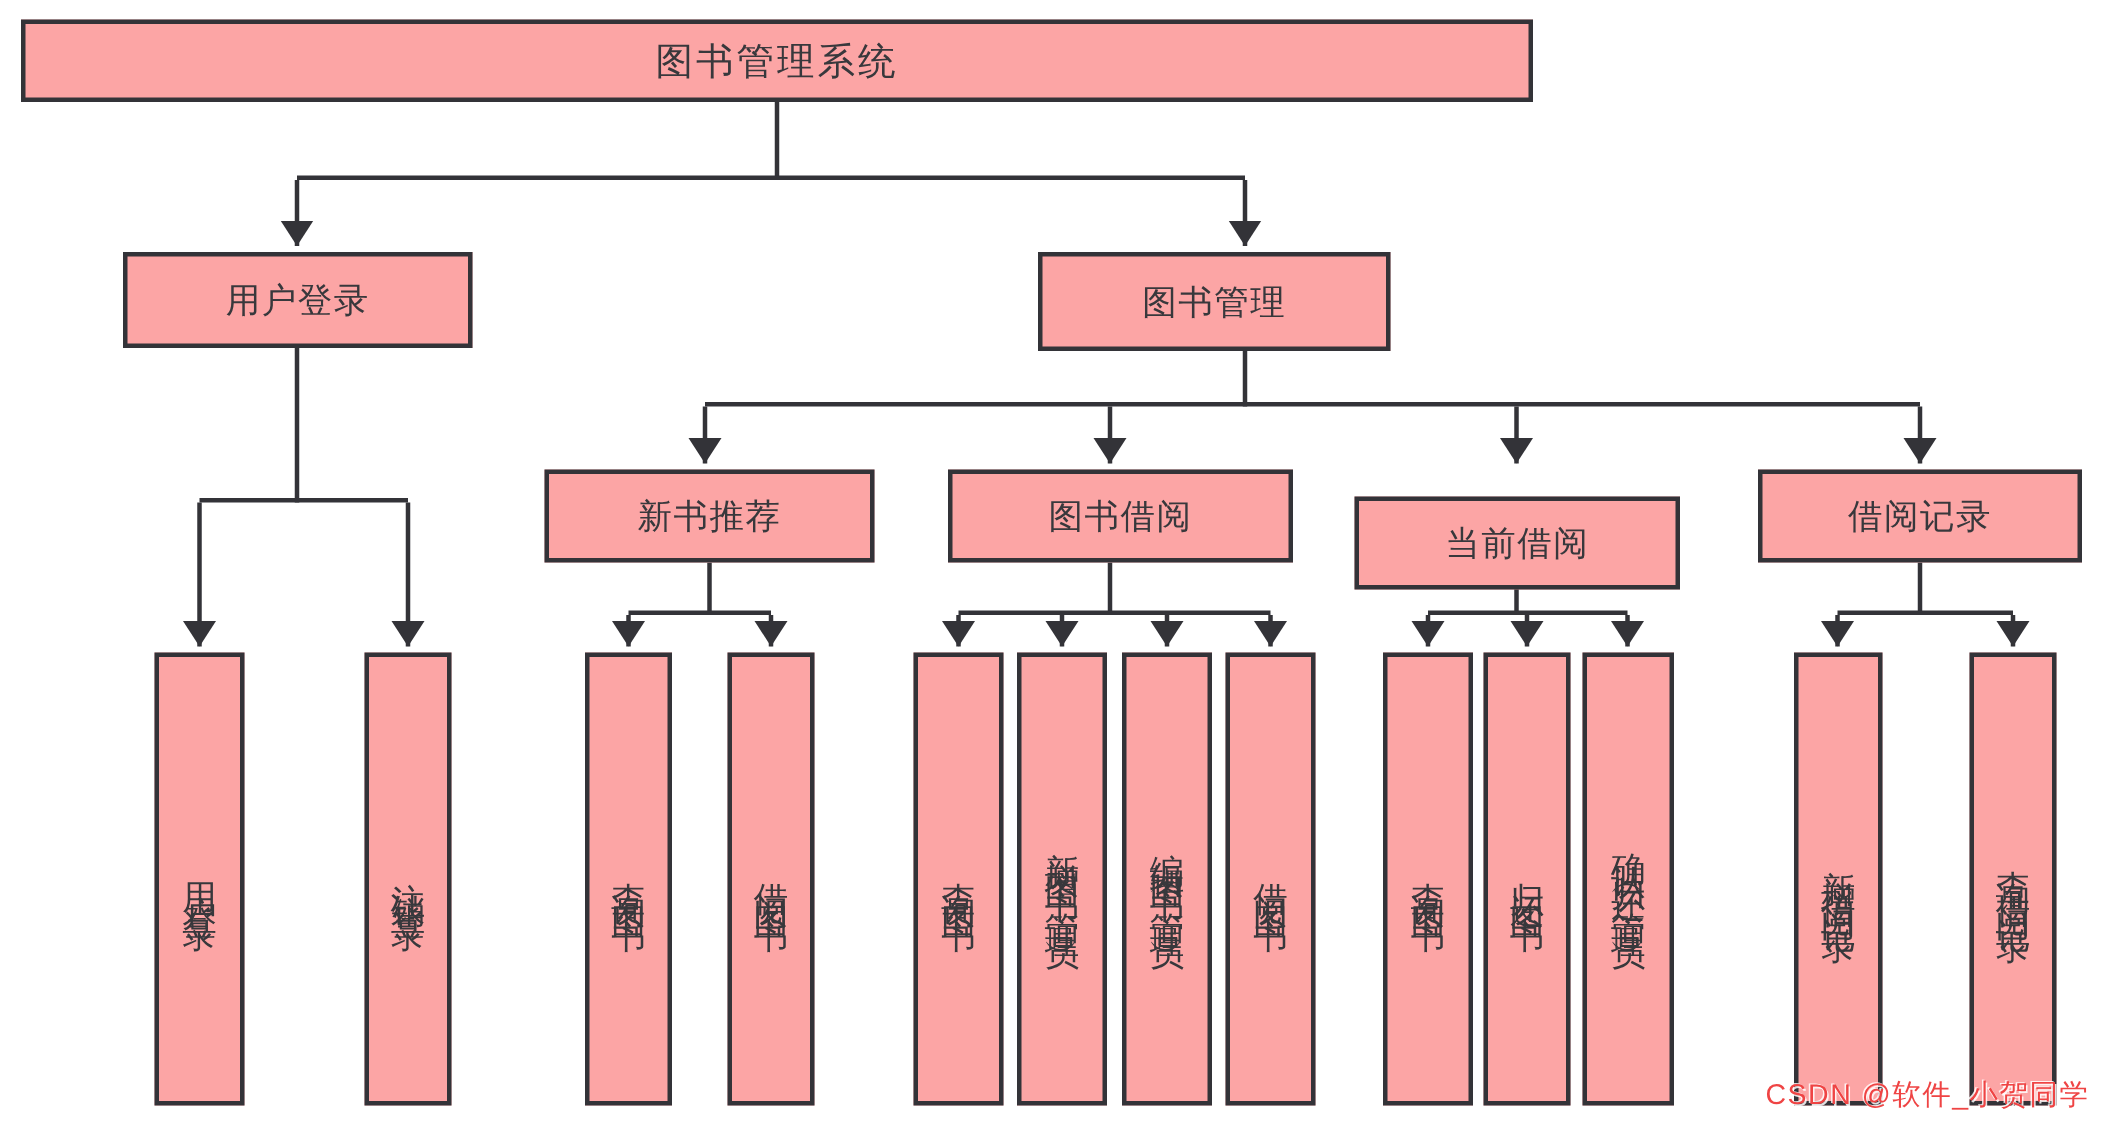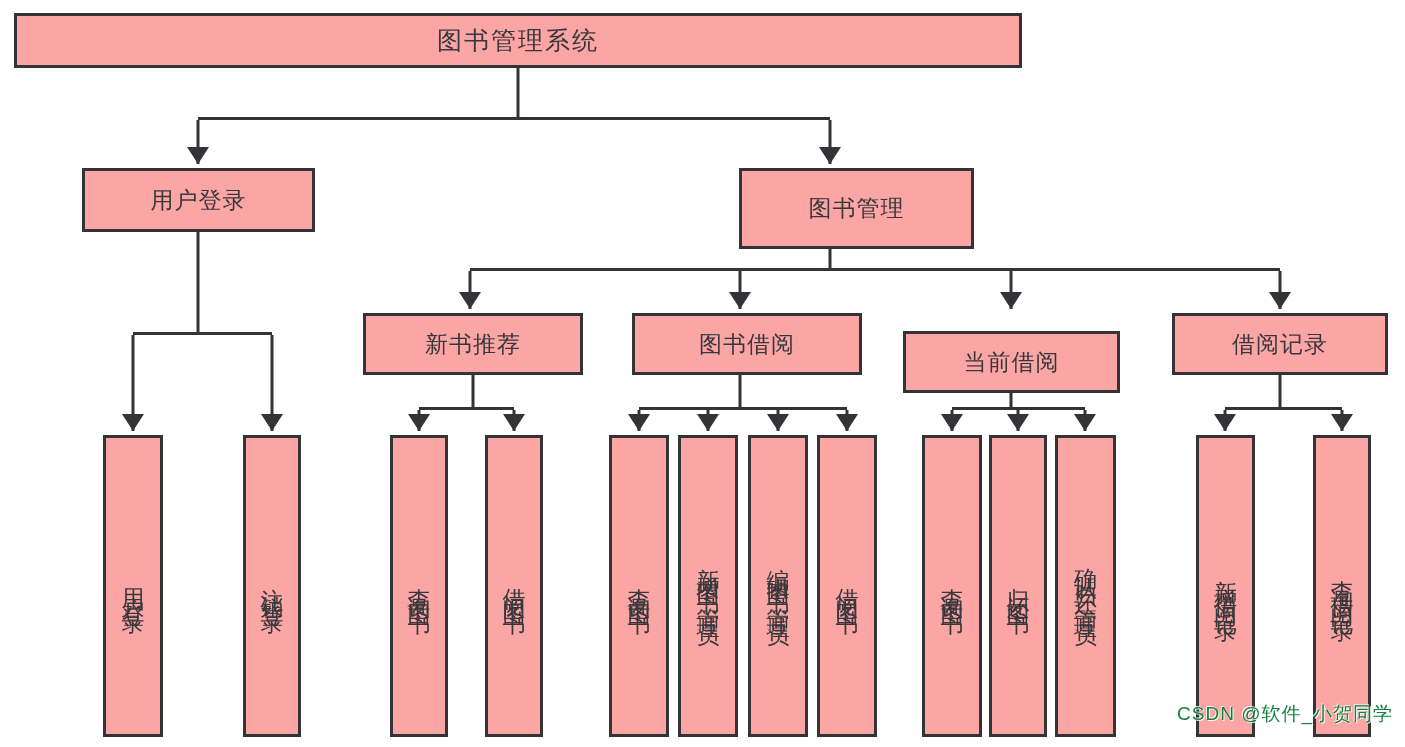--- a/index.html
+++ b/index.html
@@ -26,23 +26,23 @@
     writing-mode:vertical-rl;
     text-orientation:mixed;
     font-size:23px;
     letter-spacing:8px;
     color:#38383c;
     line-height:1;
     white-space:nowrap;
   }
   .watermark{
     position:absolute;
-    right:12px;bottom:20px;
+    right:12px;bottom:4px;
     font-size:19px;
-    color:#15803d;
+    color:#ef4444;
     letter-spacing:1px;
     text-shadow:1px 1px 0 rgba(255,255,255,.85), -1px -1px 0 rgba(255,255,255,.85);
   }
 </style>
 </head>
 <body>
 
 <div class="canvas">
 
   <svg class="wires" width="1405" height="747" viewBox="0 0 1405 747">
@@ -91,21 +91,21 @@
       <path d="M1280 375 V410"></path>
       <path d="M1225 408.5 H1342"></path>
       <path d="M1225 410 V431" marker-end="url(#ah)"></path>
       <path d="M1342 410 V431" marker-end="url(#ah)"></path>
     </g>
   </svg>
 
   <div class="node hbox root" style="left:14px;top:13px;width:1008px;height:55px;">图书管理系统</div>
 
   <div class="node hbox" style="left:82px;top:168px;width:233px;height:64px;">用户登录</div>
-  <div class="node hbox" style="left:739px;top:168px;width:235px;height:81px;">图书管理</div>
+  <div class="node hbox" style="left:692px;top:168px;width:235px;height:66px;">图书管理</div>
 
   <div class="node hbox" style="left:363px;top:313px;width:220px;height:62px;">新书推荐</div>
   <div class="node hbox" style="left:632px;top:313px;width:230px;height:62px;">图书借阅</div>
   <div class="node hbox" style="left:903px;top:331px;width:217px;height:62px;">当前借阅</div>
   <div class="node hbox" style="left:1172px;top:313px;width:216px;height:62px;">借阅记录</div>
 
   <div class="node vbox" style="left:103px;top:435px;width:60px;height:302px;">
     <span>用户登录</span>
   </div>
   <div class="node vbox" style="left:243px;top:435px;width:58px;height:302px;">

